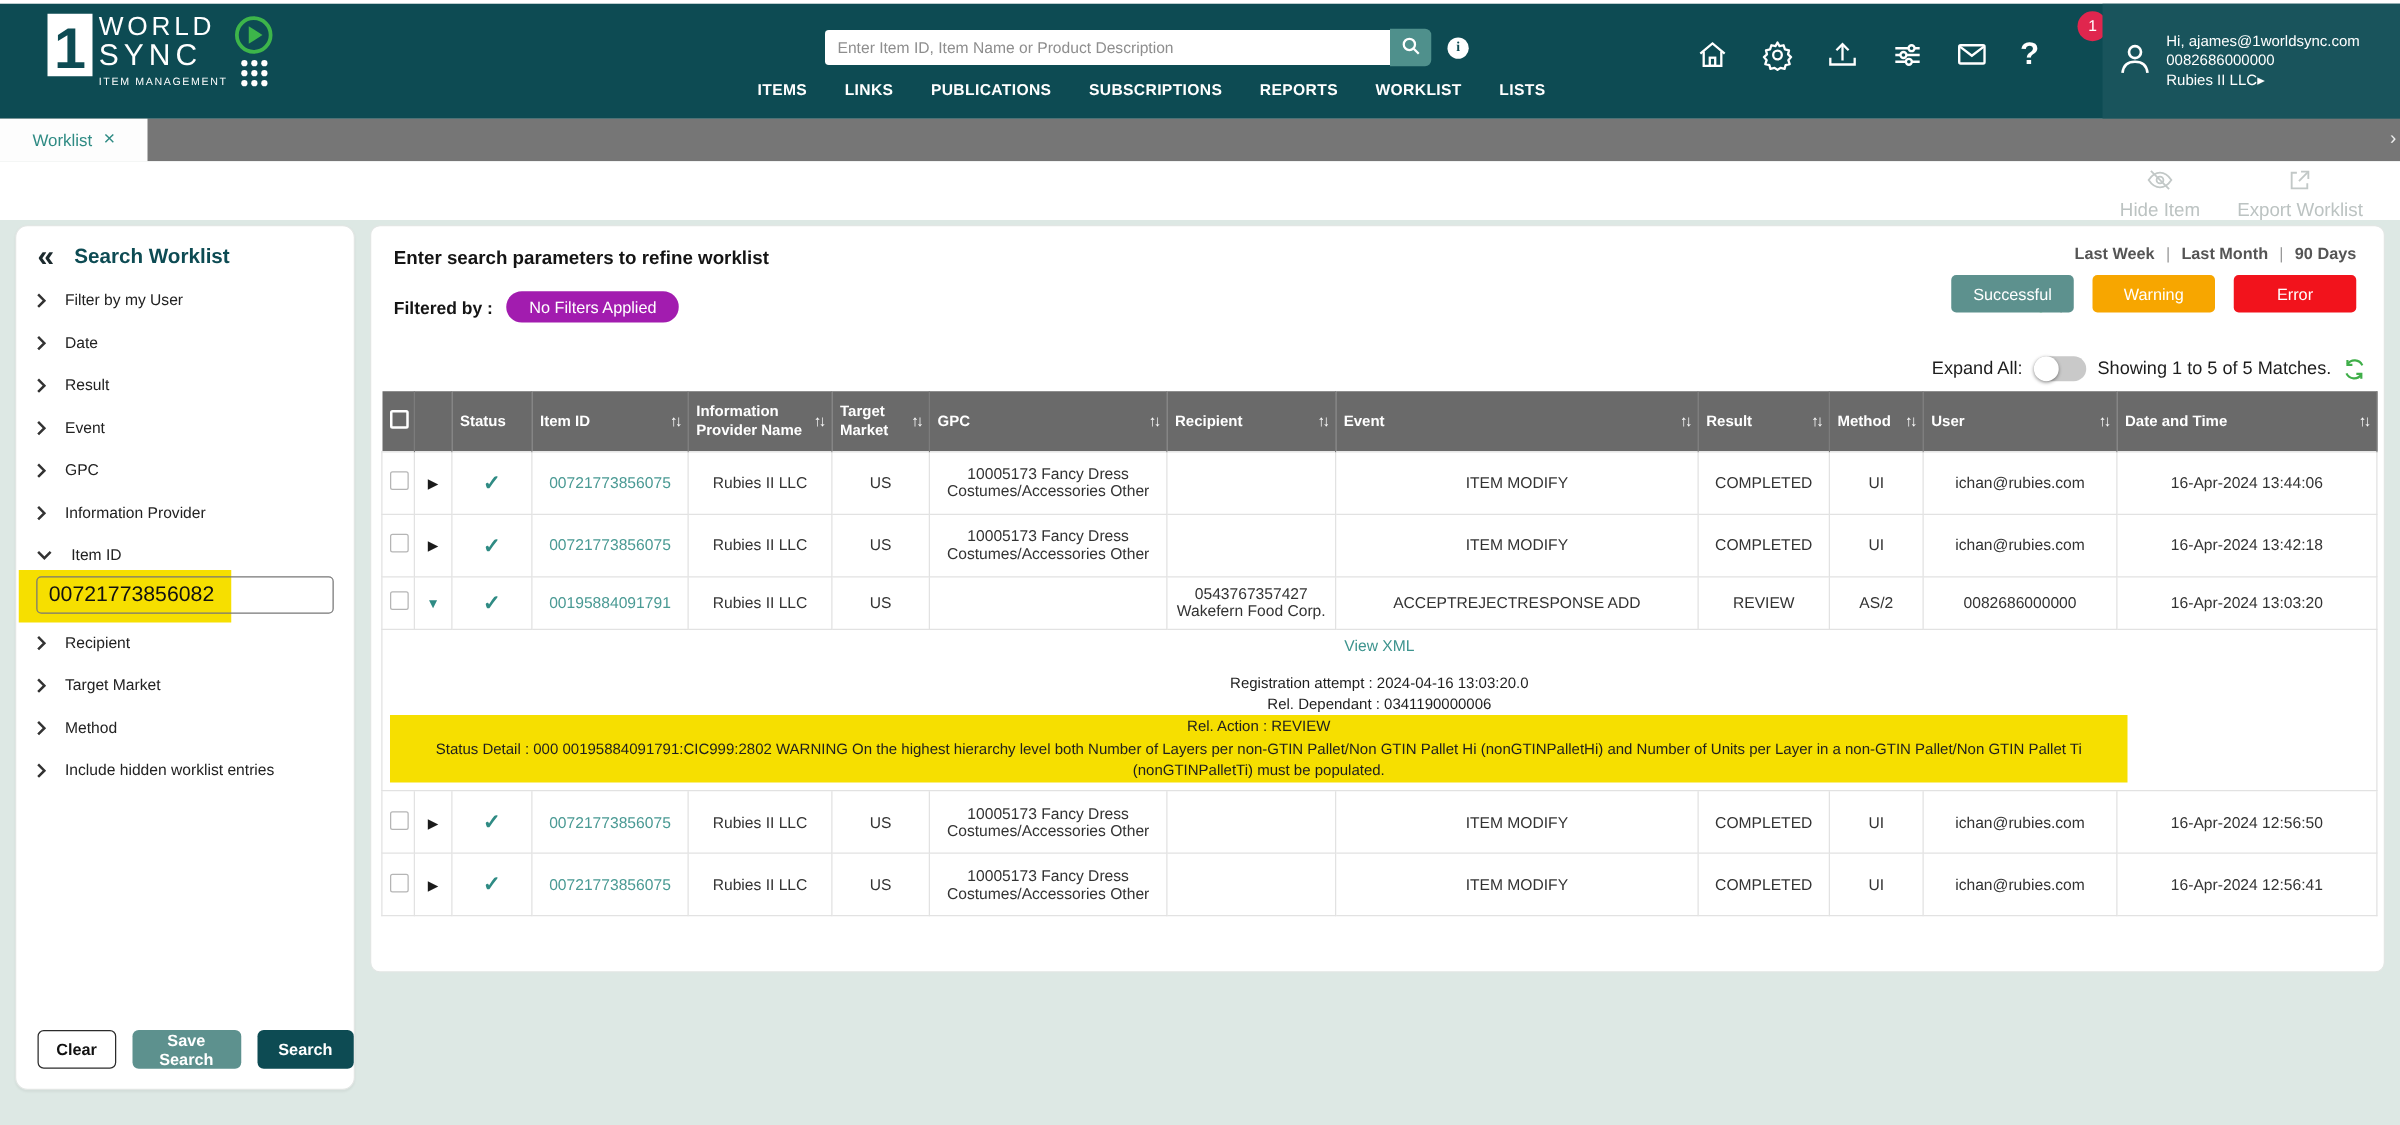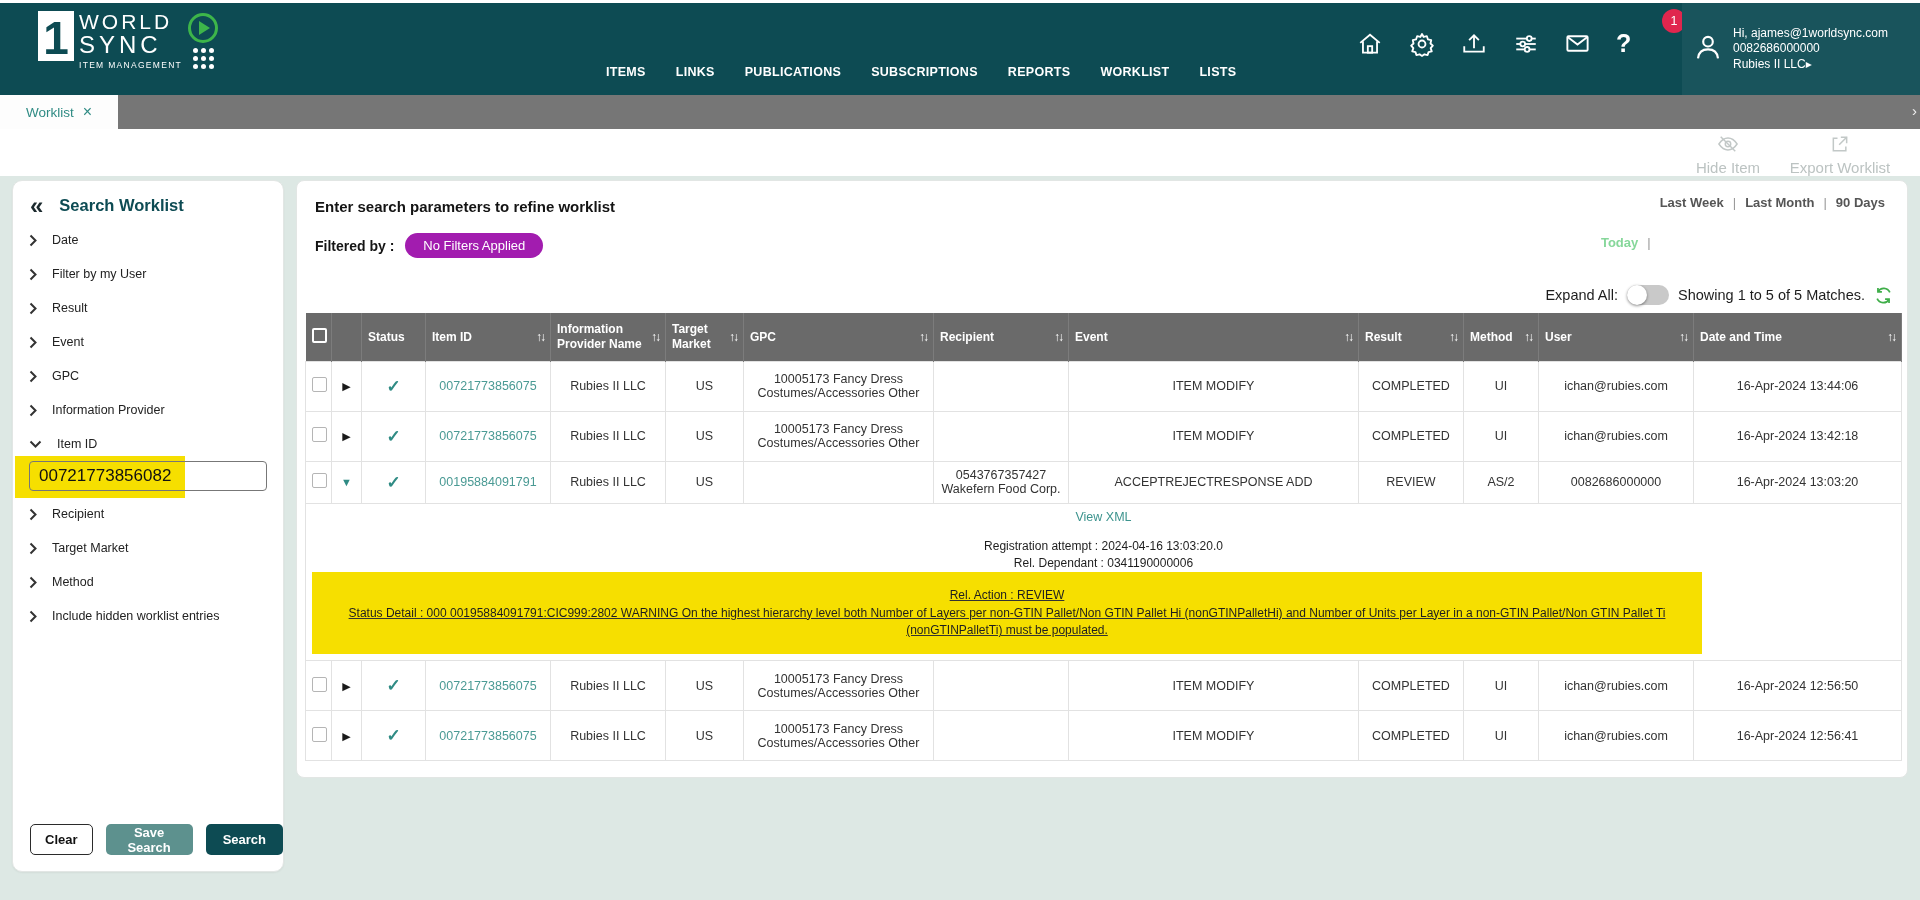--- a/index.html
+++ b/index.html
@@ -104,21 +104,21 @@
   tr.alt td{background:#f4f4f4;}
   .cb{display:inline-block;width:15px;height:15px;border:2px solid #fff;border-radius:2px;cursor:pointer;}
   .cbb{display:inline-block;width:15px;height:15px;border:1px solid #b5b5b5;border-radius:2px;background:#fff;cursor:pointer;}
   .exp{font-size:11px;color:#1a1a1a;cursor:pointer;}
   .exp-open{color:#2f8b84;}
   .check{color:#2f8b84;font-size:17px;font-weight:bold;}
   .item-link{color:#4a9a94;cursor:pointer;}
   td.detail-cell{text-align:left;padding:12px 20px 18px 44px;border-left:1px solid #e2e2e2;border-right:1px solid #e2e2e2;}
   .viewxml{color:#3d948e;font-size:12.5px;margin-bottom:14px;cursor:pointer;display:inline-block;}
   .dline{font-size:12px;color:#1e1e1e;line-height:1.45;}
-  .dhl{background:#f6df00;width:1390px;padding:15px 0;text-decoration:underline;}
+  .dhl{background:#f6df00;width:1390px;padding:1px 0;}
 </style>
 </head>
 <body>
 
 <div class="topstrip"></div>
 
 <div class="header">
   <div class="logo">
     <div class="logo-box">1</div>
     <div class="logo-words">
@@ -137,20 +137,32 @@
           <i></i>
           <i></i>
           <i></i>
           <i></i>
           <i></i>
           <i></i>
         </span>
     </div>
   </div>
 
+  <div class="search-wrap">
+    <input class="search-input" type="text" placeholder="Enter Item ID, Item Name or Product Description" style="">
+    <button class="search-btn">
+      <span>
+        <svg width="16" height="16" viewBox="0 0 16 16">
+            <circle cx="6.5" cy="6.5" r="4.5" fill="none" stroke="#fff" stroke-width="1.8"></circle>
+            <line x1="10" y1="10" x2="14" y2="14" stroke="#fff" stroke-width="1.8"></line>
+          </svg>
+      </span>
+    </button>
+    <span class="info-icon">i</span>
+  </div>
 
   <div class="nav">
     <span class="nav-item">ITEMS</span>
     <span class="nav-item">LINKS</span>
     <span class="nav-item">PUBLICATIONS</span>
     <span class="nav-item">SUBSCRIPTIONS</span>
     <span class="nav-item">REPORTS</span>
     <span class="nav-item">WORKLIST</span>
     <span class="nav-item">LISTS</span>
   </div>
@@ -248,29 +260,29 @@
     <span class="sb-collapse">«</span>
     <span class="sb-title-text">Search Worklist</span>
   </div>
 
   <div class="sb-item">
     <span class="chev">
         <svg width="8" height="13" viewBox="0 0 8 13" fill="none" stroke="#333" stroke-width="2">
           <path d="M1.5 1.5 L6.5 6.5 L1.5 11.5"></path>
         </svg>
       </span>
+    <span>Filter by my User</span>
+  </div>
+  <div class="sb-item">
+    <span class="chev">
+        <svg width="8" height="13" viewBox="0 0 8 13" fill="none" stroke="#333" stroke-width="2">
+          <path d="M1.5 1.5 L6.5 6.5 L1.5 11.5"></path>
+        </svg>
+      </span>
     <span>Date</span>
-  </div>
-  <div class="sb-item">
-    <span class="chev">
-        <svg width="8" height="13" viewBox="0 0 8 13" fill="none" stroke="#333" stroke-width="2">
-          <path d="M1.5 1.5 L6.5 6.5 L1.5 11.5"></path>
-        </svg>
-      </span>
-    <span>Filter by my User</span>
   </div>
   <div class="sb-item">
     <span class="chev">
         <svg width="8" height="13" viewBox="0 0 8 13" fill="none" stroke="#333" stroke-width="2">
           <path d="M1.5 1.5 L6.5 6.5 L1.5 11.5"></path>
         </svg>
       </span>
     <span>Result</span>
   </div>
   <div class="sb-item">
@@ -354,20 +366,25 @@
     <div class="main-title">Enter search parameters to refine worklist</div>
     <div class="filtered">
       <span>Filtered by :</span>
       <span class="pill">No Filters Applied</span>
     </div>
     <div class="ranges">
       <span class="range range-today">Today</span>
       <span class="range">Last Week</span>
       <span class="range">Last Month</span>
       <span class="range">90 Days</span>
+    </div>
+    <div class="status-btns">
+      <button class="sbtn sbtn-success">Successful</button>
+      <button class="sbtn sbtn-warning">Warning</button>
+      <button class="sbtn sbtn-error">Error</button>
     </div>
   </div>
 
   <div class="table-meta">
     <span>Expand All:</span>
     <span class="toggle">
         <span class="knob"></span>
       </span>
     <span>Showing 1 to 5 of 5 Matches.</span>
     <span class="refresh">

